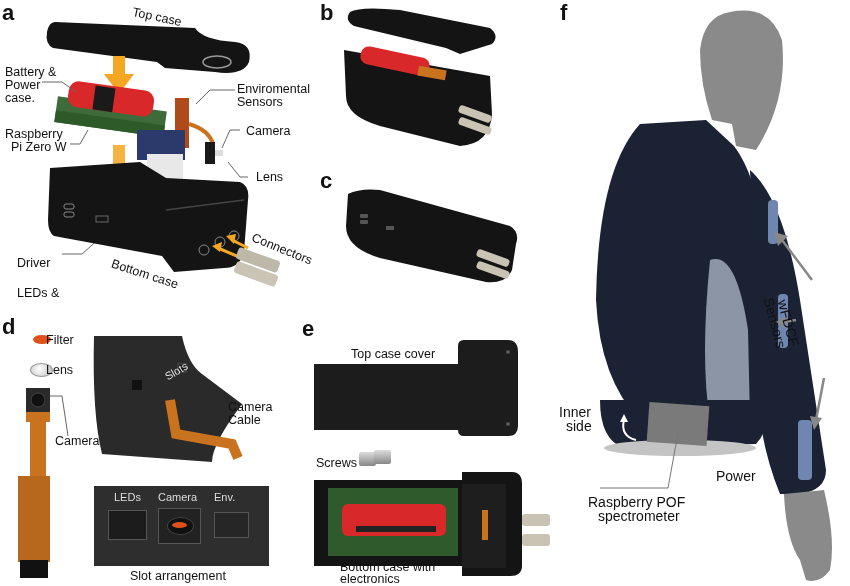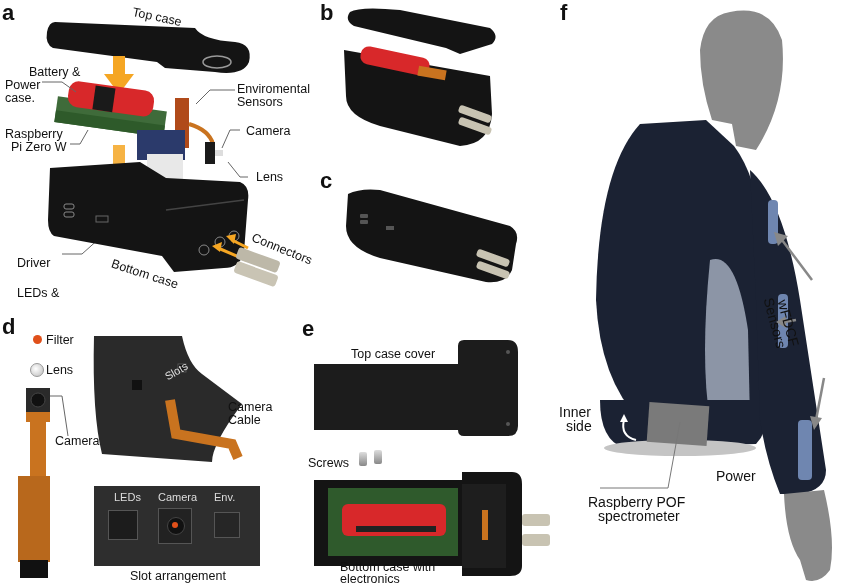--- a/index.html
+++ b/index.html
@@ -1,17 +1,17 @@
 <!DOCTYPE html>
 <html><head>
 <meta charset="utf-8">
 <style>
   html,body{margin:0;padding:0;background:#fff;}
   body{width:850px;height:586px;position:relative;overflow:hidden;font-family:"Liberation Sans",sans-serif;color:#111;}
-  .abs{position:absolute;}
+  .abs{position:absolute;padding-left:9px;}
   .panel-letter{position:absolute;font-weight:bold;font-size:22px;line-height:1;}
   .lbl{position:absolute;font-size:12.5px;line-height:14px;white-space:nowrap;}
   .lbl-sm{font-size:11px;line-height:12px;}
   .lbl-lg{font-size:14px;line-height:16px;}
   svg{position:absolute;overflow:visible;}
 </style>
 </head>
 <body>
 
 <div>
@@ -31,21 +31,21 @@
     <rect x="9" y="0" width="12" height="24" fill="#f5a623" opacity="0.85"></rect>
       <polygon points="0,22 30,22 15,42" fill="#f5a623"></polygon>
   </svg>
 
   <svg style="left:52px;top:84px;" width="120" height="62">
     <rect x="4" y="20" width="110" height="26" fill="#3f6b3a" transform="rotate(8 60 30)"></rect>
     <rect x="4" y="34" width="110" height="12" fill="#2e5a2a" transform="rotate(8 60 30)"></rect>
     <rect x="16" y="2" width="86" height="26" rx="10" fill="#d8282a" transform="rotate(8 60 15)"></rect>
     <rect x="42" y="4" width="20" height="24" fill="#1a1a1a" transform="rotate(8 60 15)"></rect>
   </svg>
-  <div class="lbl" style="left:5px;top:65px;margin-left:24px;">Battery &amp;</div>
+  <div class="lbl" style="left:5px;top:65px;">Battery &amp;</div>
   <div class="lbl" style="left:5px;top:78px;">Power</div>
   <div class="lbl" style="left:5px;top:91px;">case.</div>
   <div class="lbl" style="left:5px;top:127px;">Raspberry</div>
   <div class="lbl" style="left:11px;top:140px;">Pi Zero W</div>
   <svg style="left:0;top:0;" width="320" height="300">
     <polyline points="42,82 62,82 76,92" fill="none" stroke="#666" stroke-width="1"></polyline>
     <polyline points="70,144 80,144 88,130" fill="none" stroke="#666" stroke-width="1"></polyline>
     <polyline points="235,90 210,90 196,104" fill="none" stroke="#666" stroke-width="1"></polyline>
     <polyline points="240,130 230,130 222,148" fill="none" stroke="#666" stroke-width="1"></polyline>
     <polyline points="248,177 240,177 228,162" fill="none" stroke="#666" stroke-width="1"></polyline>
@@ -160,21 +160,21 @@
 </div>
 
 <div>
   <div class="panel-letter" style="left:302px;top:318px;">e</div>
   <div class="lbl" style="left:351px;top:347px;">Top case cover</div>
   <svg style="left:312px;top:340px;" width="210" height="100">
     <path d="M2 24 L146 24 L146 6 Q146 0 152 0 L196 0 Q206 0 206 12 L206 86 Q206 96 196 96 L152 96 Q146 96 146 90 L146 90 L2 90 Z" fill="#1c1c1c"></path>
     <circle cx="196" cy="12" r="2" fill="#555"></circle>
     <circle cx="196" cy="84" r="2" fill="#555"></circle>
   </svg>
-  <div class="lbl" style="left:308px;top:456px;">Screws</div>
+  <div class="lbl" style="left:316px;top:456px;">Screws</div>
   <div class="abs" style="left:359px;top:452px;width:8px;height:14px;background:linear-gradient(#ddd,#888);border-radius:2px;"></div>
   <div class="abs" style="left:374px;top:450px;width:8px;height:14px;background:linear-gradient(#ddd,#888);border-radius:2px;"></div>
 
   <svg style="left:312px;top:470px;" width="230" height="110">
     <path d="M2 10 L150 10 L150 2 L200 2 Q210 2 210 14 L210 96 Q210 106 198 106 L150 106 L150 96 L2 96 Z" fill="#141414"></path>
     <rect x="16" y="18" width="130" height="68" fill="#2f5a2c"></rect>
     <rect x="30" y="34" width="104" height="32" rx="6" fill="#d8282a"></rect>
     <rect x="44" y="56" width="80" height="6" fill="#222"></rect>
     <rect x="150" y="14" width="44" height="84" fill="#1e1e1e"></rect>
     <rect x="170" y="40" width="6" height="30" fill="#c9731f"></rect>

